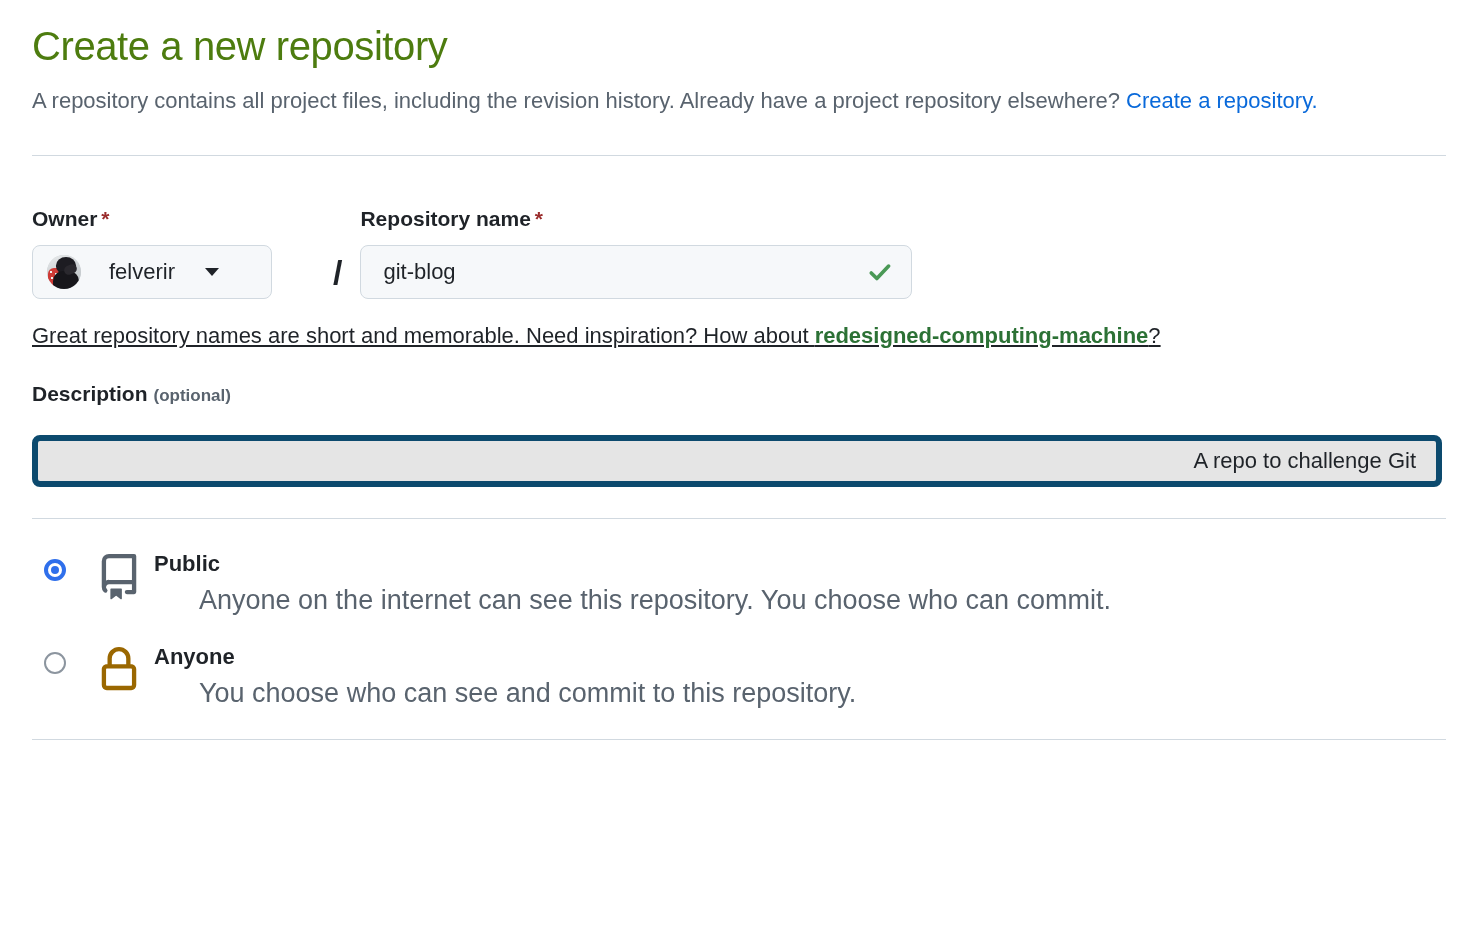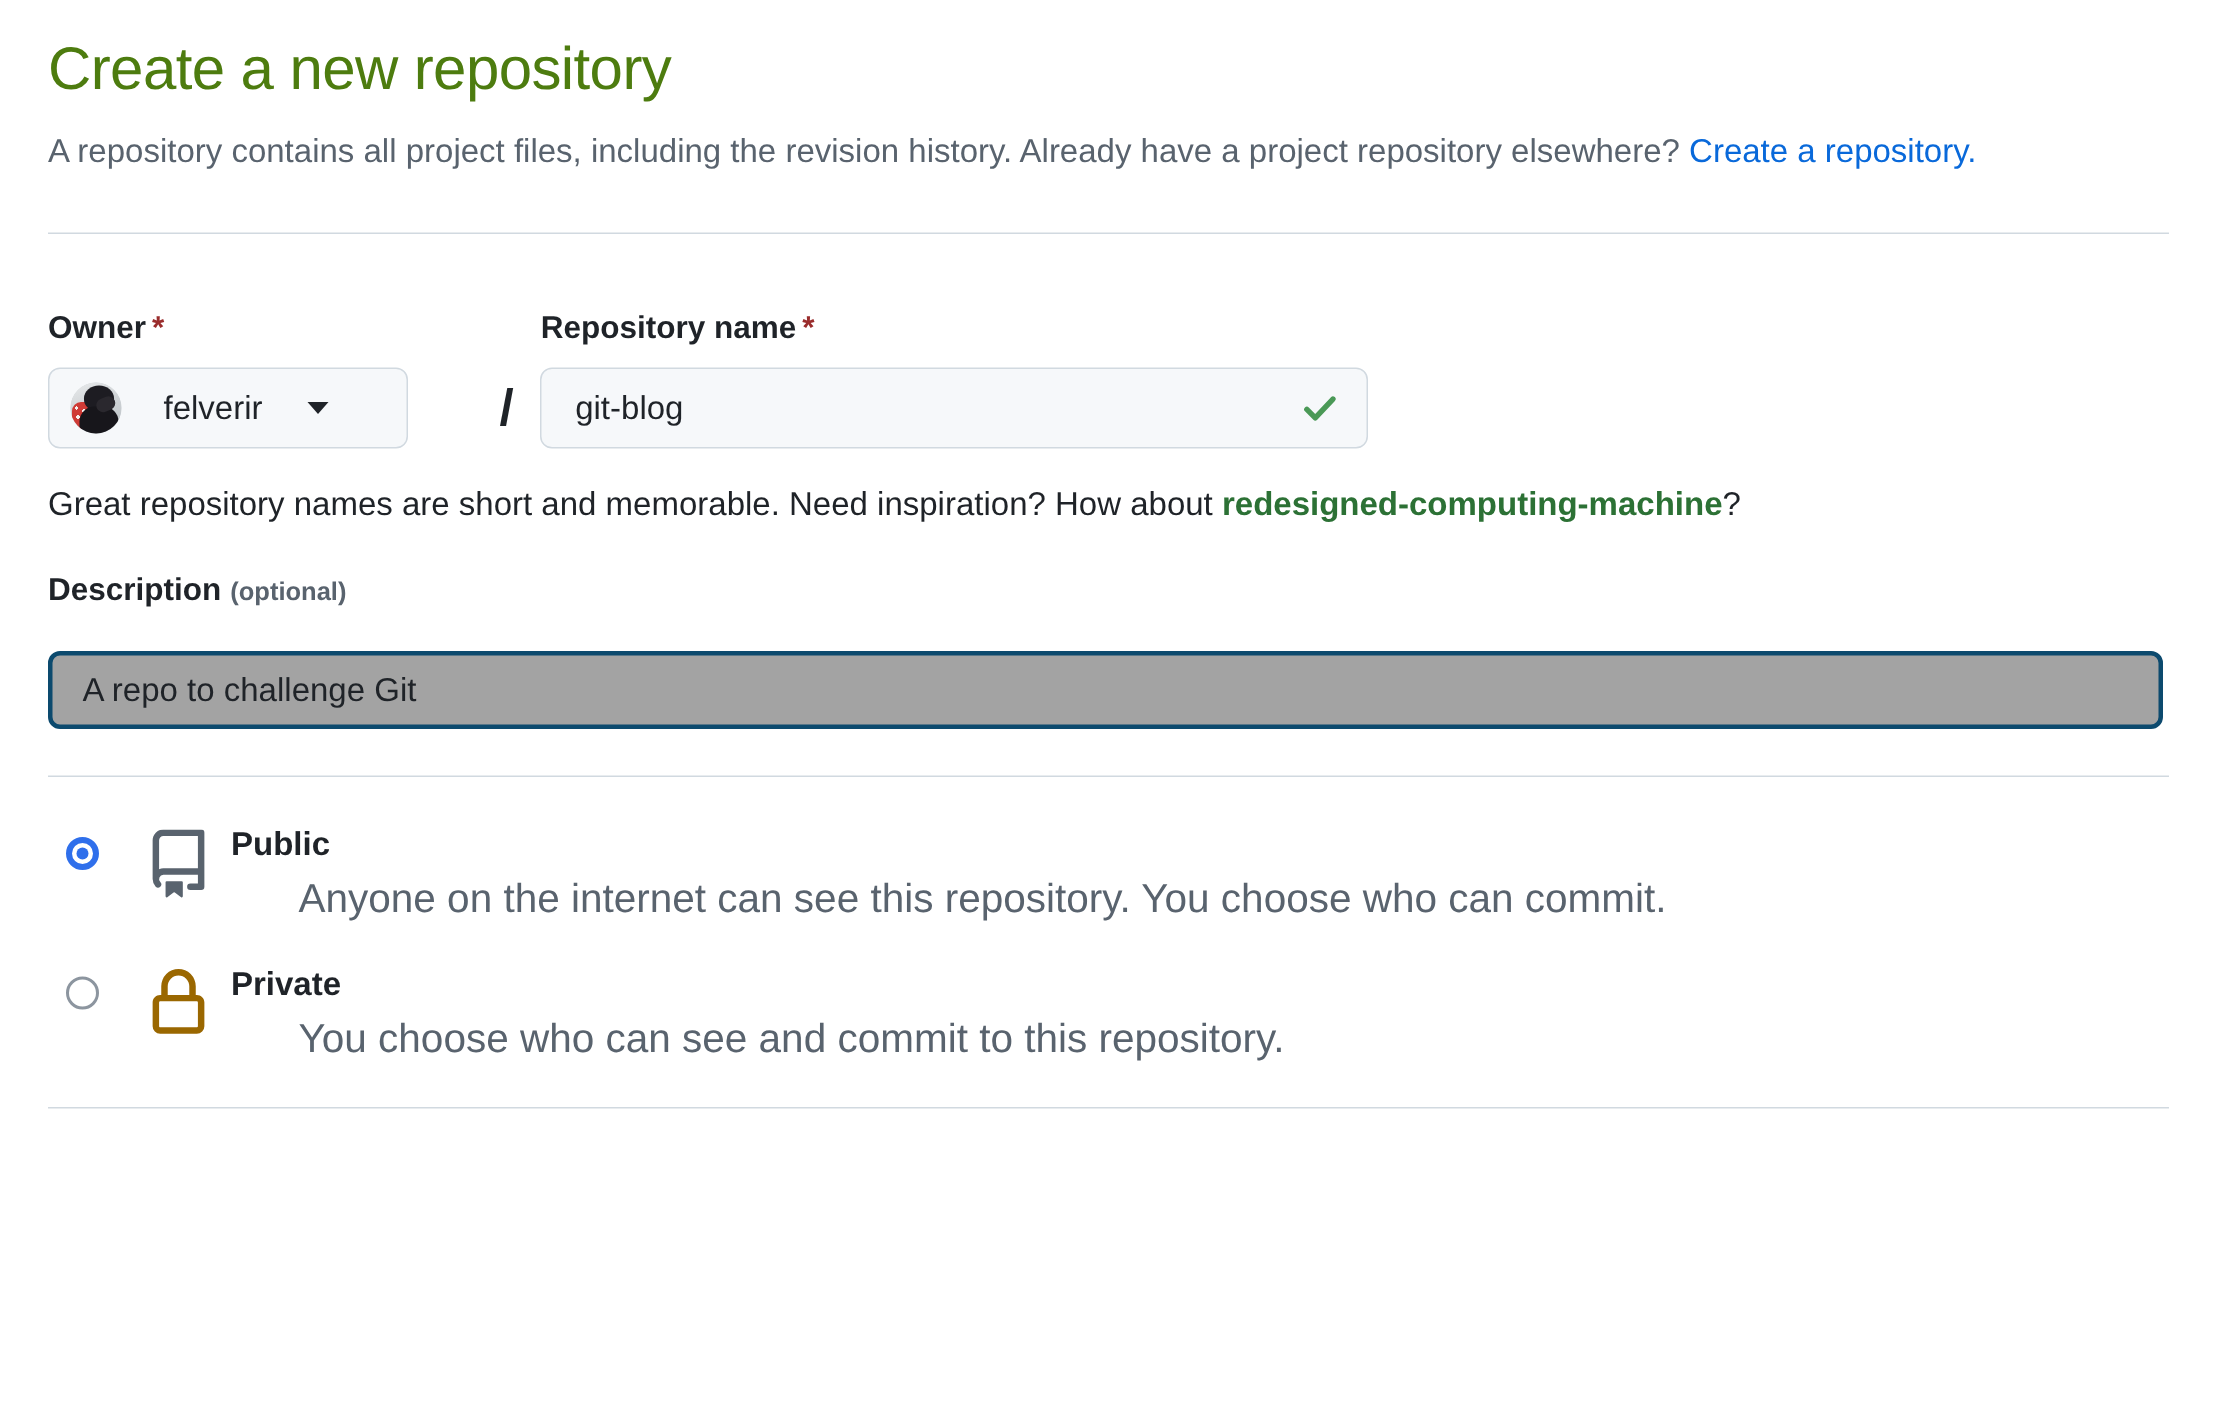--- a/index.html
+++ b/index.html
@@ -164,40 +164,42 @@
     height: 28px;
     pointer-events: none;
   }
 
   .hint {
     font-size: 22px;
     line-height: 41px;
     color: #1f2328;
     margin-top: 16px;
     max-width: 1356px;
+    text-decoration: underline;
   }
   .hint .suggestion {
     color: #2c7135;
     font-weight: 700;
   }
 
   
   .desc-block { margin-top: 25px; }
   .desc-input {
     width: 1410px;
     height: 52px;
-    background: #a3a3a3;
-    border: 3px solid #0c4a6e;
+    background: #e5e5e5;
+    border: 6px solid #0c4a6e;
     border-radius: 8px;
     padding: 0 20px;
     font-family: "Liberation Sans", sans-serif;
     font-size: 22px;
     color: #1f2328;
     outline: none;
     margin-top: 13px;
+    text-align: right;
   }
 
   
   .visibility { margin-top: 28px; }
   .vis-option {
     display: flex;
     align-items: flex-start;
     gap: 6px;
     margin-bottom: 26px;
     cursor: pointer;
@@ -323,21 +325,21 @@
     </div>
 
     <div class="vis-option">
       <span class="radio"></span>
       <span class="vis-icon">
         <svg width="46" height="46" viewBox="0 0 16 16">
           <path fill="#9a6700" d="M4 4a4 4 0 0 1 8 0v2h.25c.966 0 1.75.784 1.75 1.75v5.5A1.75 1.75 0 0 1 12.25 15h-8.5A1.75 1.75 0 0 1 2 13.25v-5.5C2 6.784 2.784 6 3.75 6H4Zm8.25 3.5h-8.5a.25.25 0 0 0-.25.25v5.5c0 .138.112.25.25.25h8.5a.25.25 0 0 0 .25-.25v-5.5a.25.25 0 0 0-.25-.25ZM10.5 6V4a2.5 2.5 0 1 0-5 0v2Z"></path>
         </svg>
       </span>
       <span class="vis-text">
-        <span class="vis-title">Private</span>
+        <span class="vis-title">Anyone</span>
         <div class="vis-desc">You choose who can see and commit to this repository.</div>
       </span>
     </div>
 
   </div>
 
   <hr class="divider bottom">
 
 </div>
 

